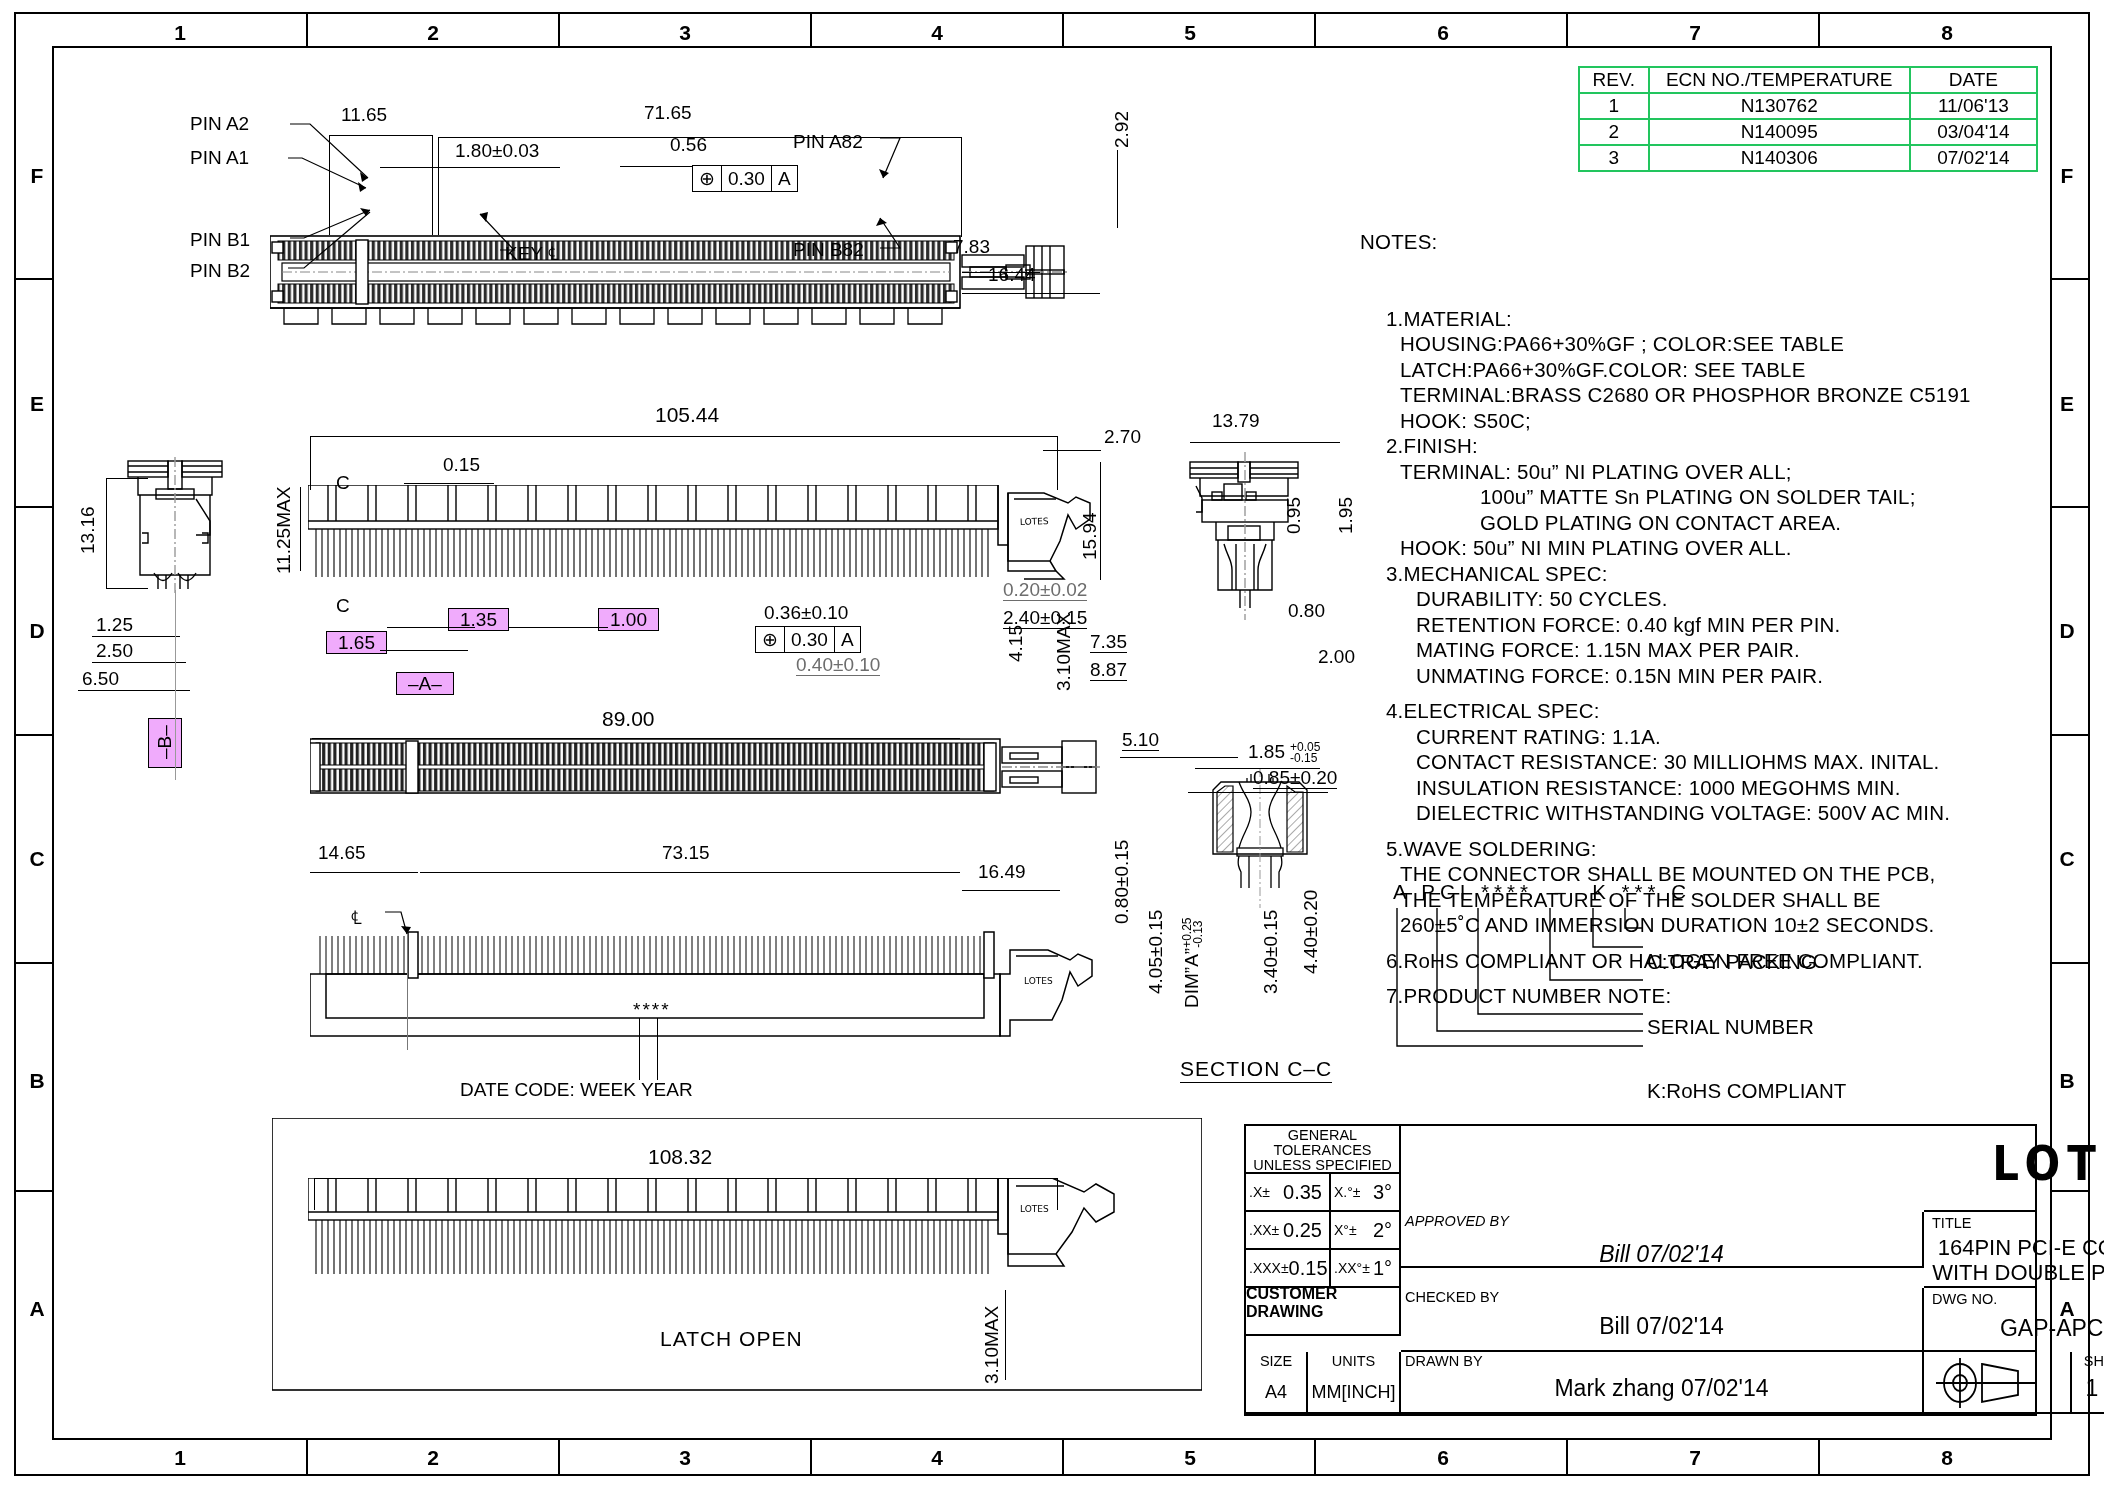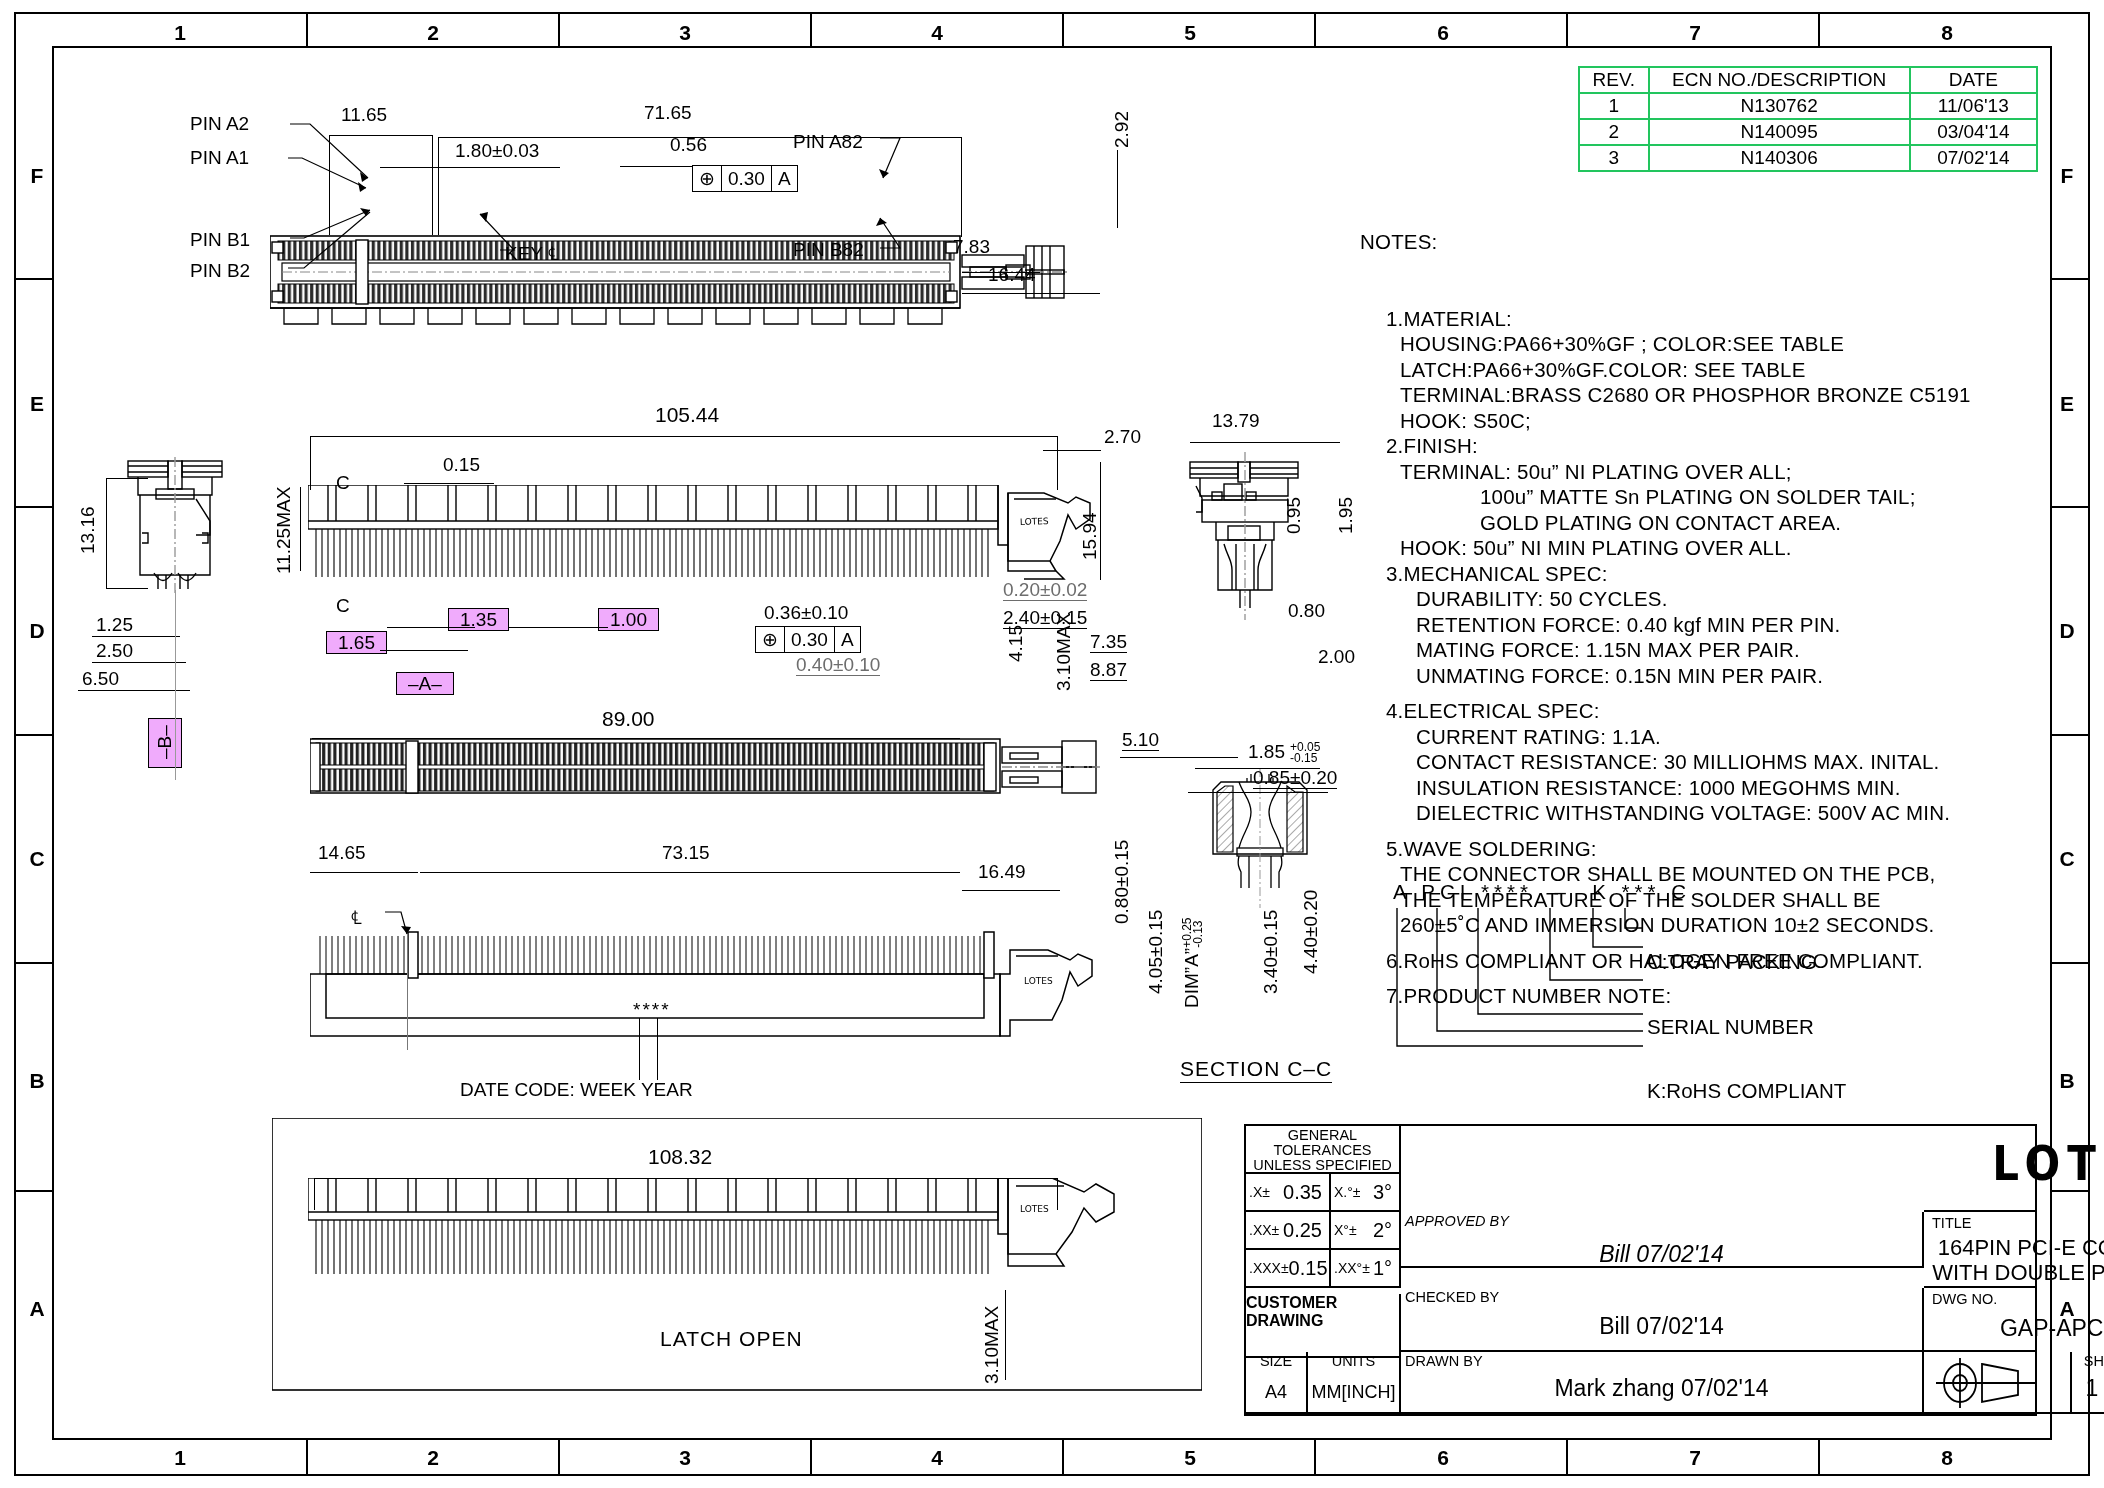--- a/index.html
+++ b/index.html
@@ -270,21 +270,21 @@
   <div class="tick-h" style="right:14px;top:278px;width:38px"></div>
   <div class="tick-h" style="right:14px;top:506px;width:38px"></div>
   <div class="tick-h" style="right:14px;top:734px;width:38px"></div>
   <div class="tick-h" style="right:14px;top:962px;width:38px"></div>
   <div class="tick-h" style="right:14px;top:1190px;width:38px"></div>
 
   <table class="rev-table">
     <tbody>
         <tr>
       <th class="c-rev">REV.</th>
-      <th class="c-ecn">ECN NO./DESCRIPTION</th>
+      <th class="c-ecn">ECN NO./TEMPERATURE</th>
       <th class="c-date">DATE</th>
     </tr>
     <tr>
       <td>1</td>
       <td>N130762</td>
       <td>11/06'13</td>
     </tr>
     <tr>
       <td>2</td>
       <td>N140095</td>
@@ -350,21 +350,21 @@
     </div>
     <div class="tol-cell" style="left:0;top:124px;width:85px;height:38px;">
       <span class="k">.XXX±</span>
       <span class="v">0.15</span>
     </div>
     <div class="tol-cell" style="left:85px;top:124px;width:70px;height:38px;">
       <span class="k">.XX°±</span>
       <span class="v">1°</span>
     </div>
 
-    <div class="tb-cell" style="left:0;top:168px;width:155px;height:64px;display:flex;align-items:flex-start;justify-content:center;">
+    <div class="tb-cell" style="left:0;top:146px;width:155px;height:64px;display:flex;align-items:center;justify-content:center;">
       <span style="font-size:16px;font-weight:bold;">CUSTOMER DRAWING</span>
     </div>
 
     <div class="tb-cell" style="left:0;top:226px;width:62px;height:62px;">
       <div class="tb-lbl" style="text-align:center">SIZE</div>
       <div class="tb-val tb-val-sm" style="margin-top:8px">A4</div>
     </div>
     <div class="tb-cell" style="left:62px;top:226px;width:93px;height:62px;">
       <div class="tb-lbl" style="text-align:center">UNITS</div>
       <div class="tb-val tb-val-sm" style="margin-top:8px">MM[INCH]</div>

